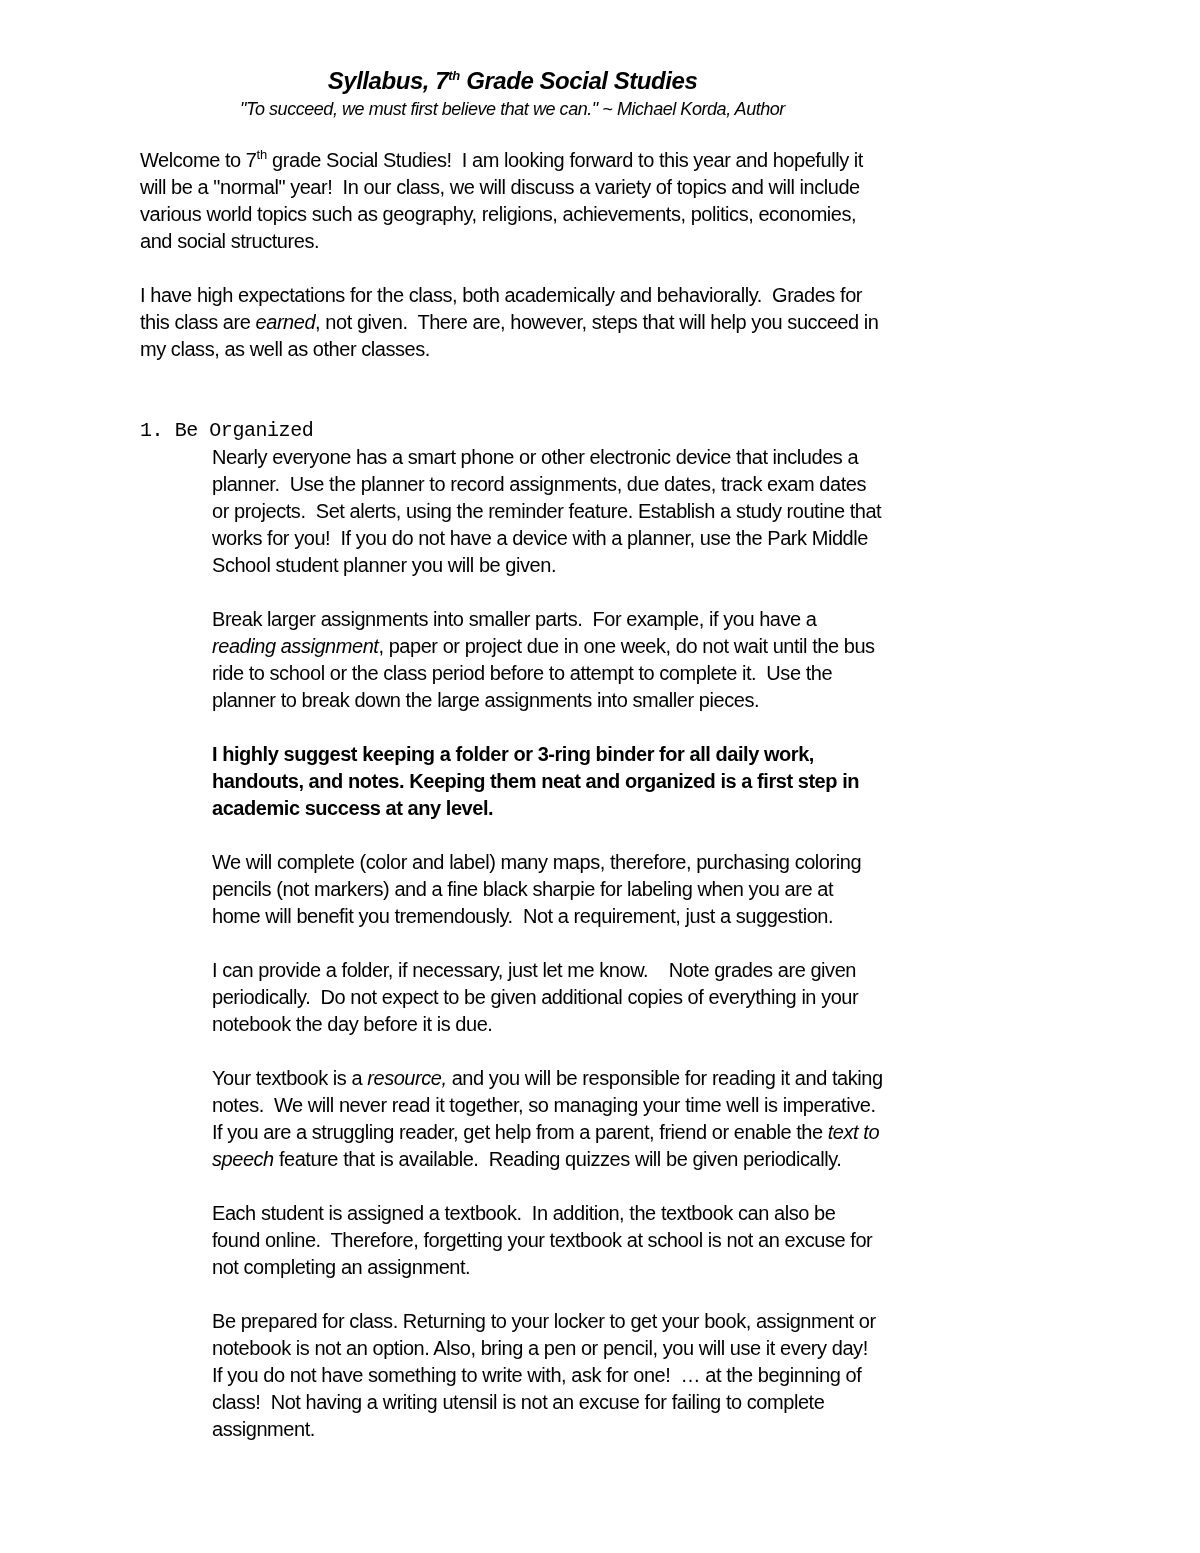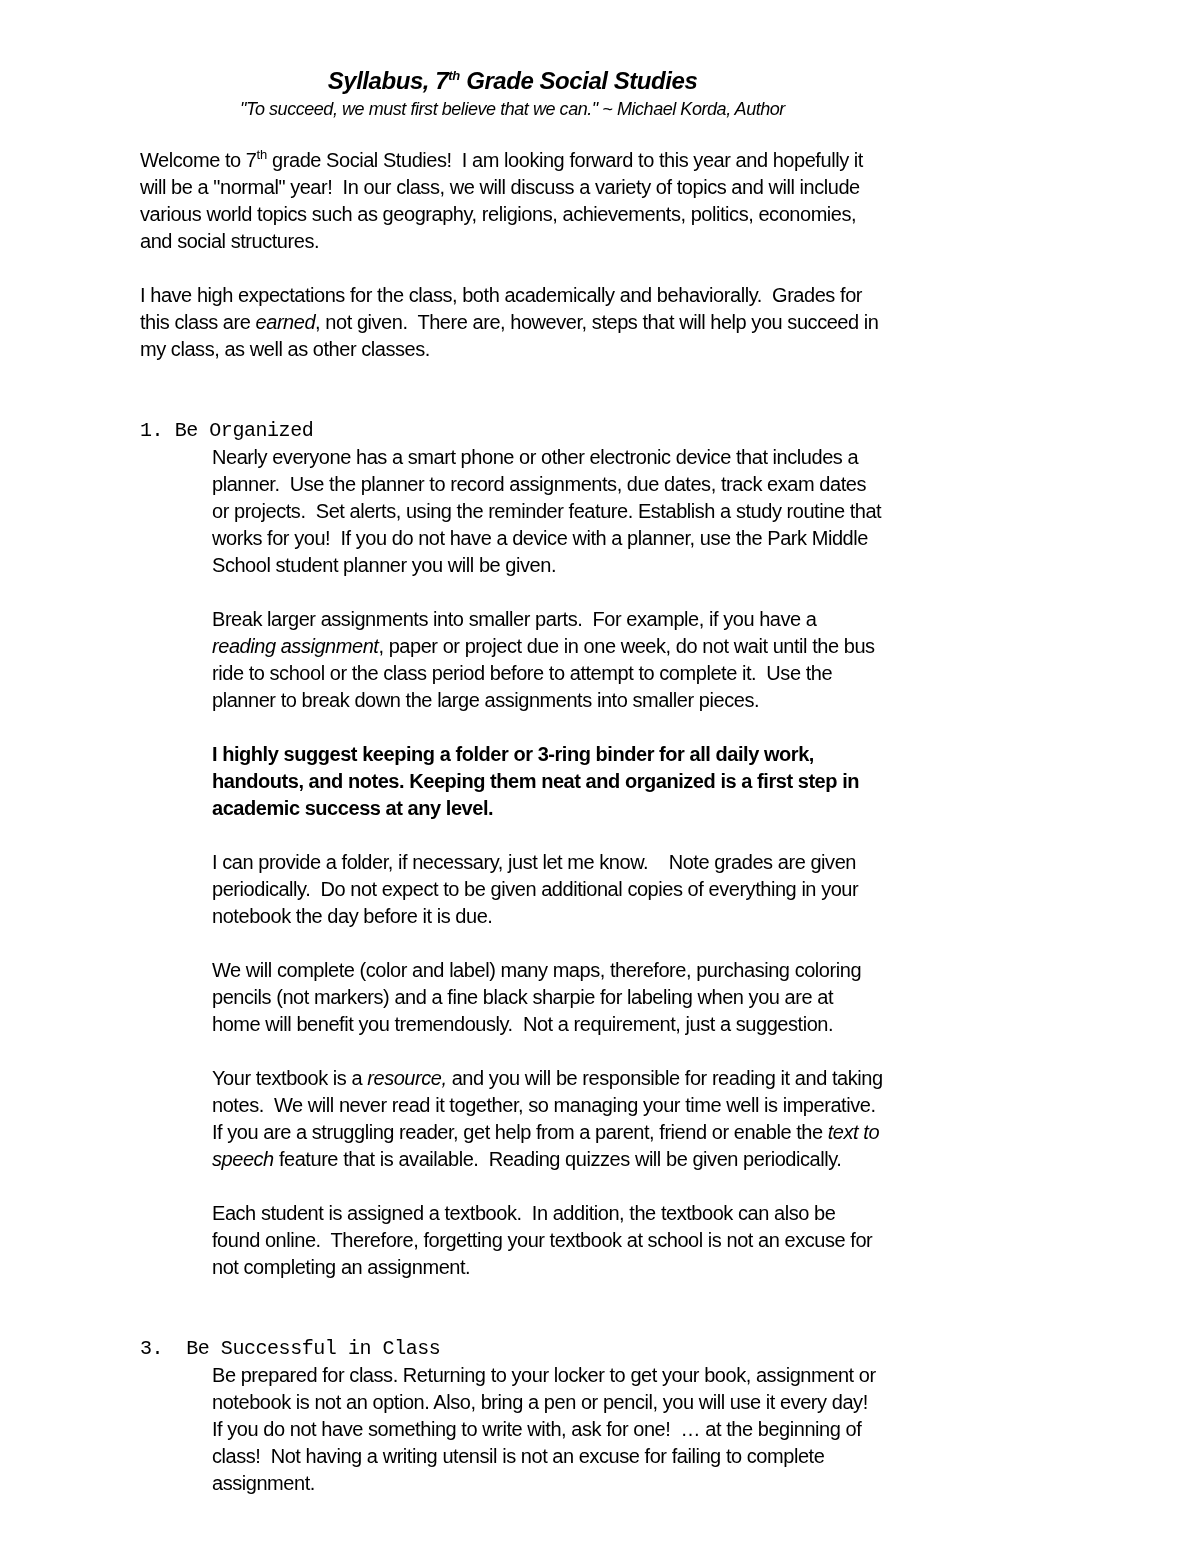--- a/index.html
+++ b/index.html
@@ -62,20 +62,19 @@
 <main class="page">
   <article>
       <p class="block title"><span class="b i">Syllabus, 7</span><span class="b i sup">th</span><span class="b i"> Grade Social Studies</span></p>
       <p class="block subtitle"><span class="i">"To succeed, we must first believe that we can." ~ Michael Korda, Author</span></p>
       <p class="block p"><span>Welcome to 7</span><span class="sup">th</span><span> grade Social Studies!  I am looking forward to this year and hopefully it will be a "normal" year!  In our class, we will discuss a variety of topics and will include various world topics such as geography, religions, achievements, politics, economies, and social structures.</span></p>
       <p class="block p"><span>I have high expectations for the class, both academically and behaviorally.  Grades for this class are </span><span class="i u">earned</span><span>, not given.  There are, however, steps that will help you succeed in my class, as well as other classes.</span></p>
       <p class="block p sect"><span>1. Be Organized</span></p>
       <p class="block p indent"><span>Nearly everyone has a smart phone or other electronic device that includes a planner.  Use the planner to record assignments, due dates, track exam dates or projects.  Set alerts, using the reminder feature. Establish a study routine that works for you!  If you do not have a device with a planner, use the Park Middle School student planner you will be given.</span></p>
       <p class="block p indent"><span>Break larger assignments into smaller parts.  For example, if you have a </span><span class="i">reading assignment</span><span>, paper or project due in one week, do not wait until the bus ride to school or the class period before to attempt to complete it.  Use the planner to break down the large assignments into smaller pieces.</span></p>
       <p class="block p indent"><span class="b">I highly suggest keeping a folder or 3-ring binder for all daily work, handouts, and notes. Keeping them neat and organized is a first step in academic success at any level.</span></p>
+      <p class="block p indent"><span>We will complete (color and label) many maps, therefore, purchasing coloring pencils (not markers) and a fine black sharpie for labeling when you are at home will benefit you tremendously.  Not a requirement, just a suggestion.</span></p>
       <p class="block p indent"><span>I can provide a folder, if necessary, just let me know.    Note grades are given periodically.  Do not expect to be given additional copies of everything in your notebook the day before it is due.</span></p>
-      <p class="block p indent"><span>We will complete (color and label) many maps, therefore, purchasing coloring pencils (not markers) and a fine black sharpie for labeling when you are at home will benefit you tremendously.  Not a requirement, just a suggestion.</span></p>
       <p class="block p indent"><span>Your textbook is a </span><span class="i">resource,</span><span> and you will be responsible for reading it and taking notes.  We will never read it together, so managing your time well is imperative. If you are a struggling reader, get help from a parent, friend or enable the </span><span class="i u">text to speech</span><span> feature that is available.  Reading quizzes will be given periodically.</span></p>
       <p class="block p indent"><span>Each student is assigned a textbook.  In addition, the textbook can also be found online.  Therefore, forgetting your textbook at school is not an excuse for not completing an assignment.</span></p>
-      <p class="block p sect"><span>3.  Be Successful in Class</span></p>
       <p class="block p indent"><span>Be prepared for class. Returning to your locker to get your book, assignment or notebook is not an option. Also, bring a pen or pencil, you will use it every day!  If you do not have something to write with, ask for one!  … at the beginning of class!  Not having a writing utensil is not an excuse for failing to complete assignment.</span></p>
     </article>
 </main>
 
 </body></html>

